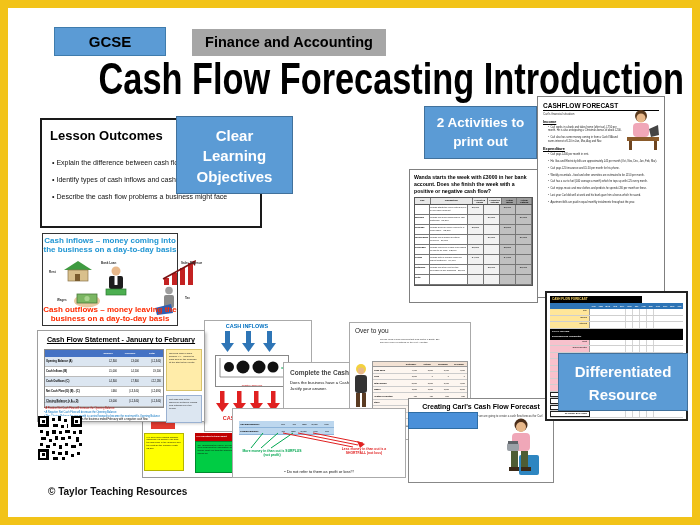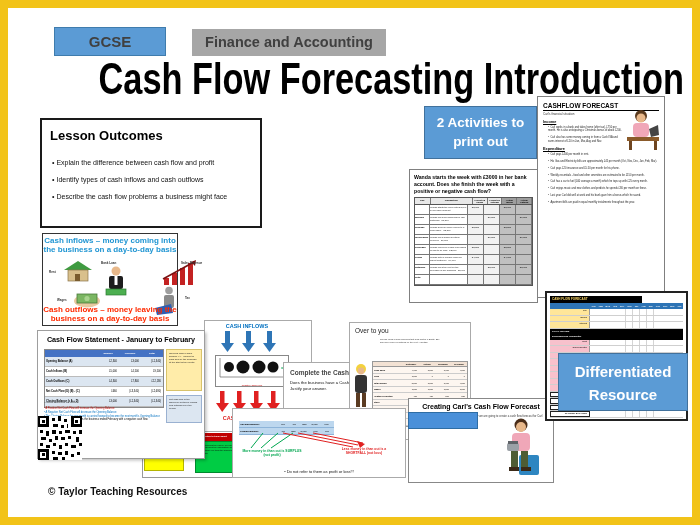--- a/index.html
+++ b/index.html
@@ -6,21 +6,21 @@
   html,body{margin:0;padding:0;background:#888;}
   #canvas{position:relative;width:700px;height:525px;margin:0 auto;background:#fff;
           font-family:"Liberation Sans",sans-serif;overflow:hidden;}
   .abs{position:absolute;}
   .card{position:absolute;background:#fff;border:1px solid #9a9a9a;box-sizing:border-box;}
   .callout{position:absolute;background:var(--accent);border:1px solid var(--accent-border);
            color:#fff;font-weight:bold;text-align:center;white-space:pre-line;box-sizing:border-box;}
   .frame{position:absolute;inset:0;border:8px solid #f2c318;pointer-events:none;z-index:60;}
 
   
-  .badge{position:absolute;color:#404040;font-weight:bold;text-align:center;box-sizing:border-box;}
+  .badge{position:absolute;color:#000000;font-weight:bold;text-align:center;box-sizing:border-box;}
   #gcse{left:54px;top:27px;width:112px;height:29px;background:var(--accent);border:1px solid #3f7cad;font-size:15px;line-height:27px;}
   #subject{left:192px;top:29px;width:194px;height:27px;background:#a6a6a6;font-size:14.5px;line-height:27px;}
   #title{left:0;right:0;top:54px;text-align:center;color:#000;padding-left:16px;}
   #title span{display:inline-block;font-size:44px;font-weight:800;letter-spacing:0px;transform:scaleX(.78);transform-origin:center;white-space:nowrap;}
 
   
   #lesson{left:40px;top:118px;width:222px;height:110px;border:2px solid #1a1a1a;padding:8px;}
   #lesson h3{margin:0;font-size:13px;}
   #lesson ul{margin:16px 0 0 2px;padding:0;list-style:none;}
   #lesson li{font-size:7px;margin-bottom:10px;color:#111;}
@@ -73,21 +73,21 @@
 
   
   #diagram{left:204px;top:320px;width:108px;height:112px;border:1px solid #aaa;}
   #diagram .dtop{position:absolute;top:2px;left:0;width:84px;text-align:center;color:#0070c0;font-weight:bold;font-size:5.5px;}
   #diagram .dbottom{position:absolute;top:94px;left:0;width:84px;text-align:center;color:#e02020;font-weight:bold;font-size:5.5px;}
   #diagram .profit{position:absolute;left:76px;top:44px;color:#00a64f;font-weight:bold;font-size:5px;}
   #diagram .cbox{position:absolute;left:10px;top:34px;width:72px;height:30px;border:1px solid #888;}
   #diagram .ccap{position:absolute;bottom:0px;left:0;right:0;text-align:center;color:#c00000;font-size:2.3px;}
 
   
-  #stmt{left:37px;top:330px;width:168px;height:129px;border:1px solid #9e9e9e;box-shadow:1.5px 1.5px 3px rgba(0,0,0,.25);padding:4px;}
+  #stmt{left:37px;top:330px;width:168px;height:92px;border:1px solid #9e9e9e;box-shadow:1.5px 1.5px 3px rgba(0,0,0,.25);padding:4px;text-decoration:underline;}
   #stmt .stitle{font-size:7.2px;font-weight:bold;text-align:center;}
   .stable{position:absolute;left:6px;top:18px;width:118px;border:0.5px solid #888;}
   .shead{display:flex;background:#4472c4;}
   .shead .cell{color:#fff;font-size:2.5px;font-weight:bold;text-align:center;padding:2px 0;}
   .shead .cell:nth-child(1){width:52px;}
   .shead .cell:nth-child(n+2){width:22px;}
   .srow{display:flex;height:9px;align-items:center;border-bottom:0.5px solid #bbb;}
   .srow:nth-child(odd){background:#dce6f1;}
   .srow .slbl{width:52px;font-size:2.7px;font-weight:bold;padding-left:1px;box-sizing:border-box;}
   .srow .scells{display:flex;}
@@ -165,20 +165,23 @@
   <div id="title" class="abs"><span>Cash Flow Forecasting Introduction</span></div>
 
   <div id="lesson" class="card">
     <h3>Lesson Outcomes</h3>
     <ul>
         <li>Explain the difference between cash flow and profit</li>
         <li>Identify types of cash inflows and cash outflows</li>
         <li>Describe the cash flow problems a business might face</li>
       </ul>
   </div>
+  <div id="objectives" class="callout">Clear
+Learning
+Objectives</div>
 
   <div id="inflow" class="card">
     <div class="intext">Cash inflows – money coming into the business on a day-to-day basis</div>
     <span class="ilabel" style="left:6px;top:36px;">Rent</span>
     <svg class="abs" style="left:20px;top:26px;" width="30" height="22" viewBox="0 0 30 22">
       <polygon points="15,1 29,10 1,10" fill="#3f9b41"></polygon>
         <rect x="5" y="10" width="20" height="11" fill="#d9c08c" stroke="#8a7348" stroke-width="0.7"></rect>
         <rect x="12" y="14" width="5" height="7" fill="#7a5c2e"></rect>
     </svg>
     <span class="ilabel" style="left:58px;top:27px;">Bank Loan</span>

